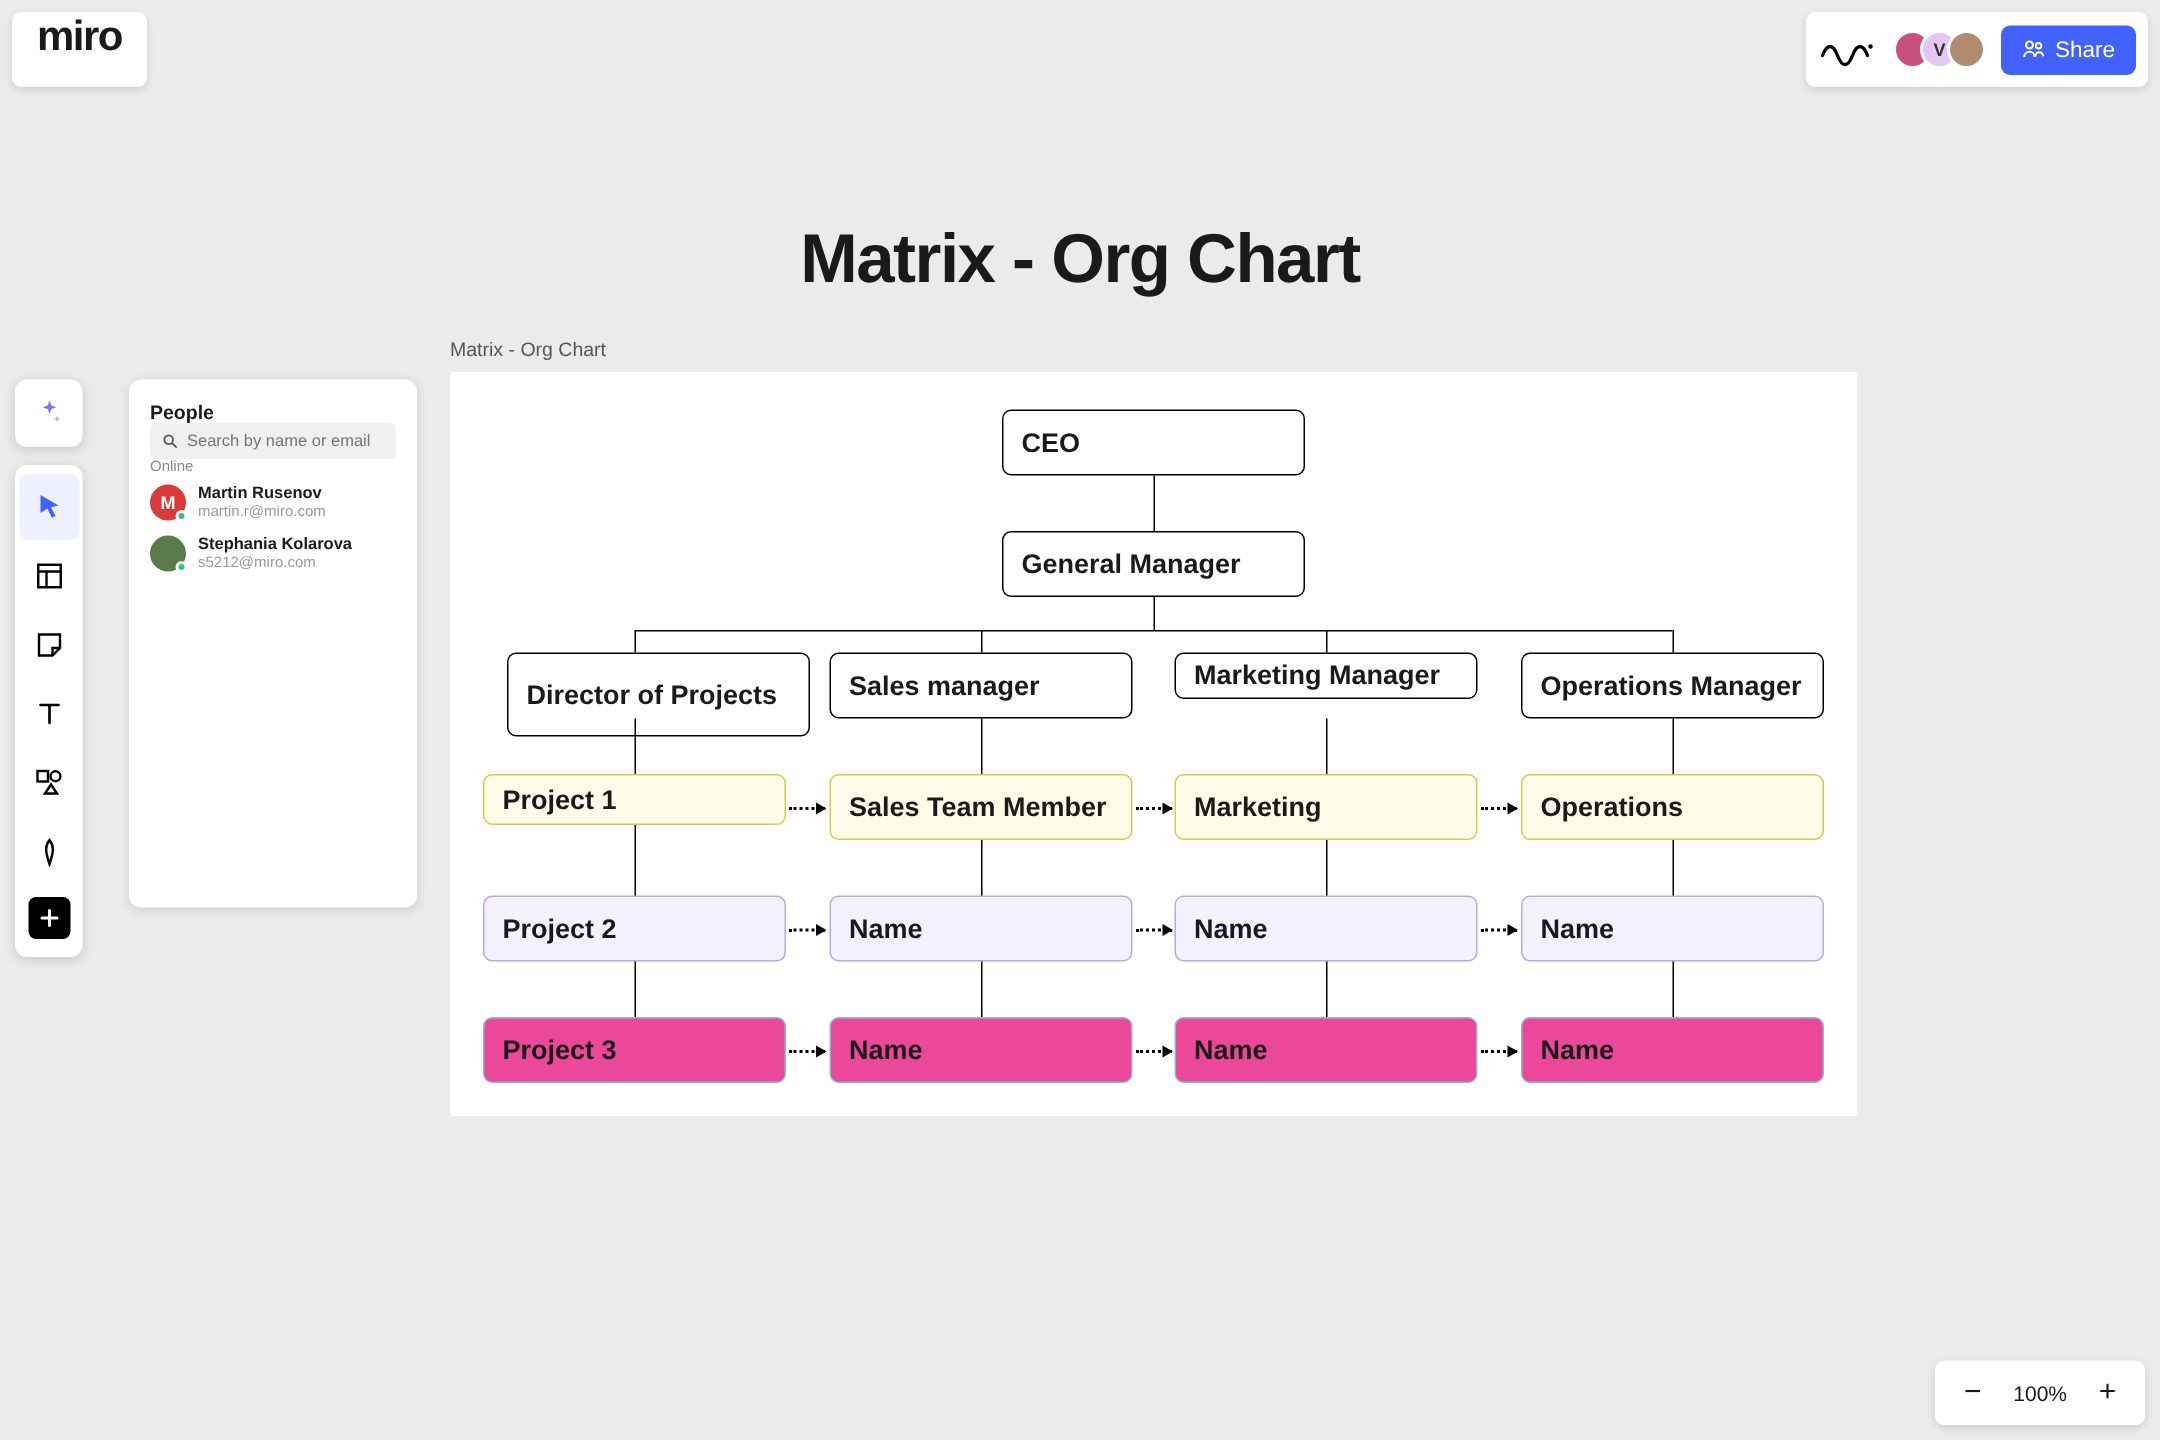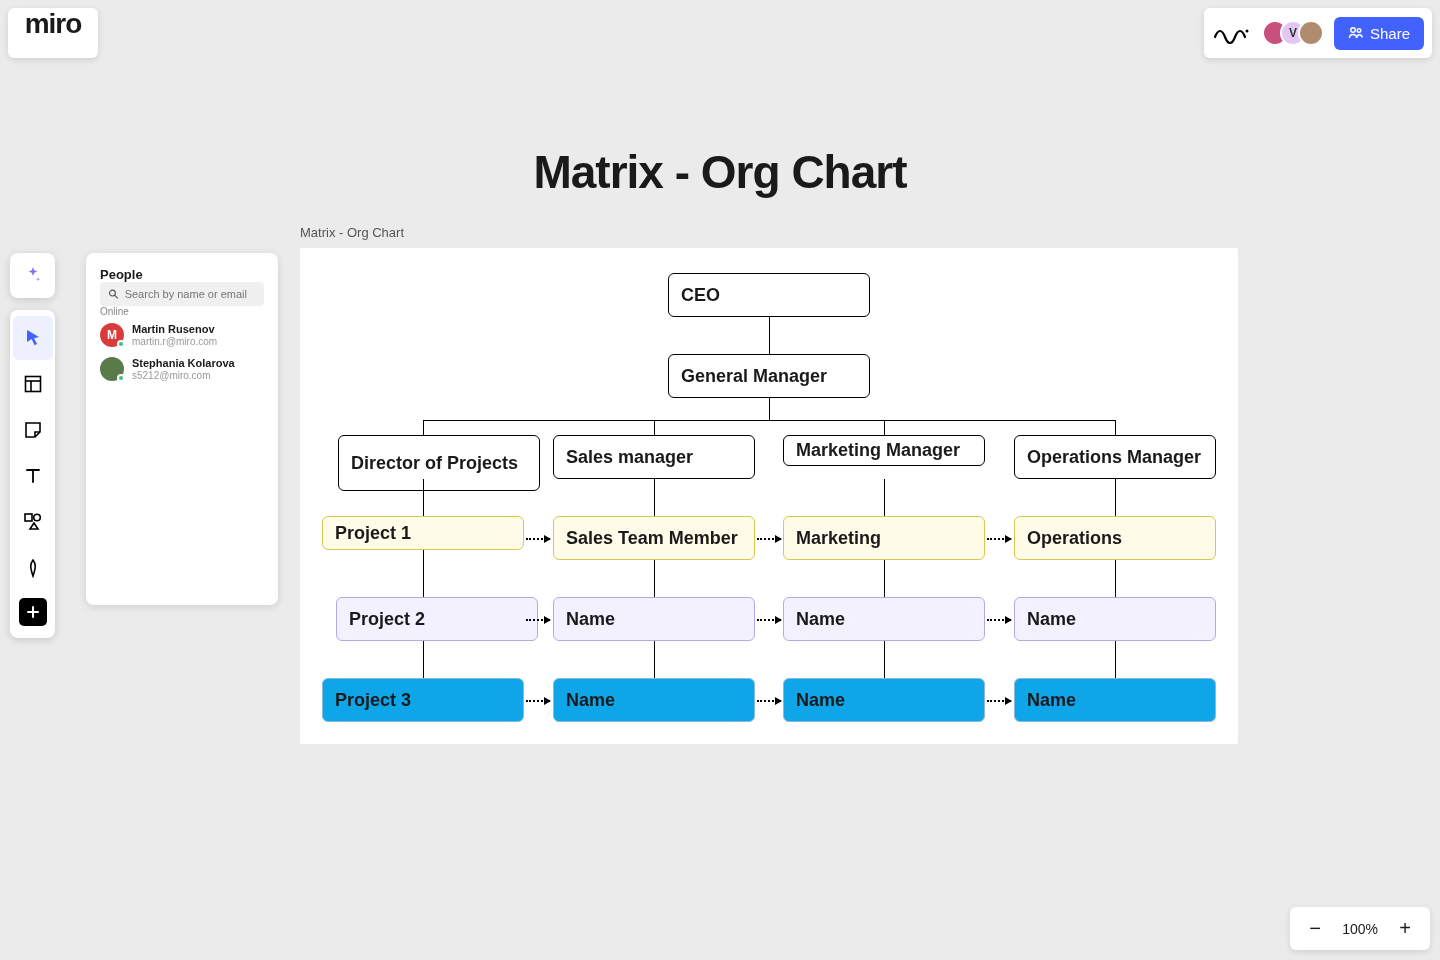--- a/index.html
+++ b/index.html
@@ -118,21 +118,21 @@
     width:938px; height:496px; background:#fff;
     border-radius:2px;
   }
   .orgbox {
     position:absolute; border:1px solid #000; border-radius:6px;
     background:#fff; display:flex; align-items:center;
     padding:0 12px; font-weight:800; font-size:18px;
   }
   .row-yellow { background:#fefce8; border-color:#d9c94d; }
   .row-purple { background:#f3f0ff; border-color:#b9a8e8; }
-  .row-blue   { background:#0ea5e9; border-color:#89b9d8; }
+  .row-blue   { background:#ec4899; border-color:#89b9d8; }
 
   .vline, .hline { position:absolute; background:#000; }
   .vline { width:1px; }
   .hline { height:1px; }
 
   .arrow {
     position:absolute; height:1px;
     border-top:2px dotted #000;
   }
   .arrow::after{
@@ -313,21 +313,21 @@
   <div class="orgbox row-yellow" style="top:268px; left:483px; width:202px; height:44px;">
       <span>Marketing</span>
     </div>
   <div class="orgbox row-yellow" style="top:268px; left:714px; width:202px; height:44px;">
       <span>Operations</span>
     </div>
   <div class="arrow" style="top:290px; left:226px; width:24px;"></div>
   <div class="arrow" style="top:290px; left:457px; width:24px;"></div>
   <div class="arrow" style="top:290px; left:687px; width:24px;"></div>
 
-  <div class="orgbox row-purple" style="top:349px; left:22px; width:202px; height:44px;margin-left:14px;">
+  <div class="orgbox row-purple" style="top:349px; left:22px; width:202px; height:44px;">
       <span>Project 2</span>
     </div>
   <div class="orgbox row-purple" style="top:349px; left:253px; width:202px; height:44px;">
       <span>Name</span>
     </div>
   <div class="orgbox row-purple" style="top:349px; left:483px; width:202px; height:44px;">
       <span>Name</span>
     </div>
   <div class="orgbox row-purple" style="top:349px; left:714px; width:202px; height:44px;">
       <span>Name</span>

